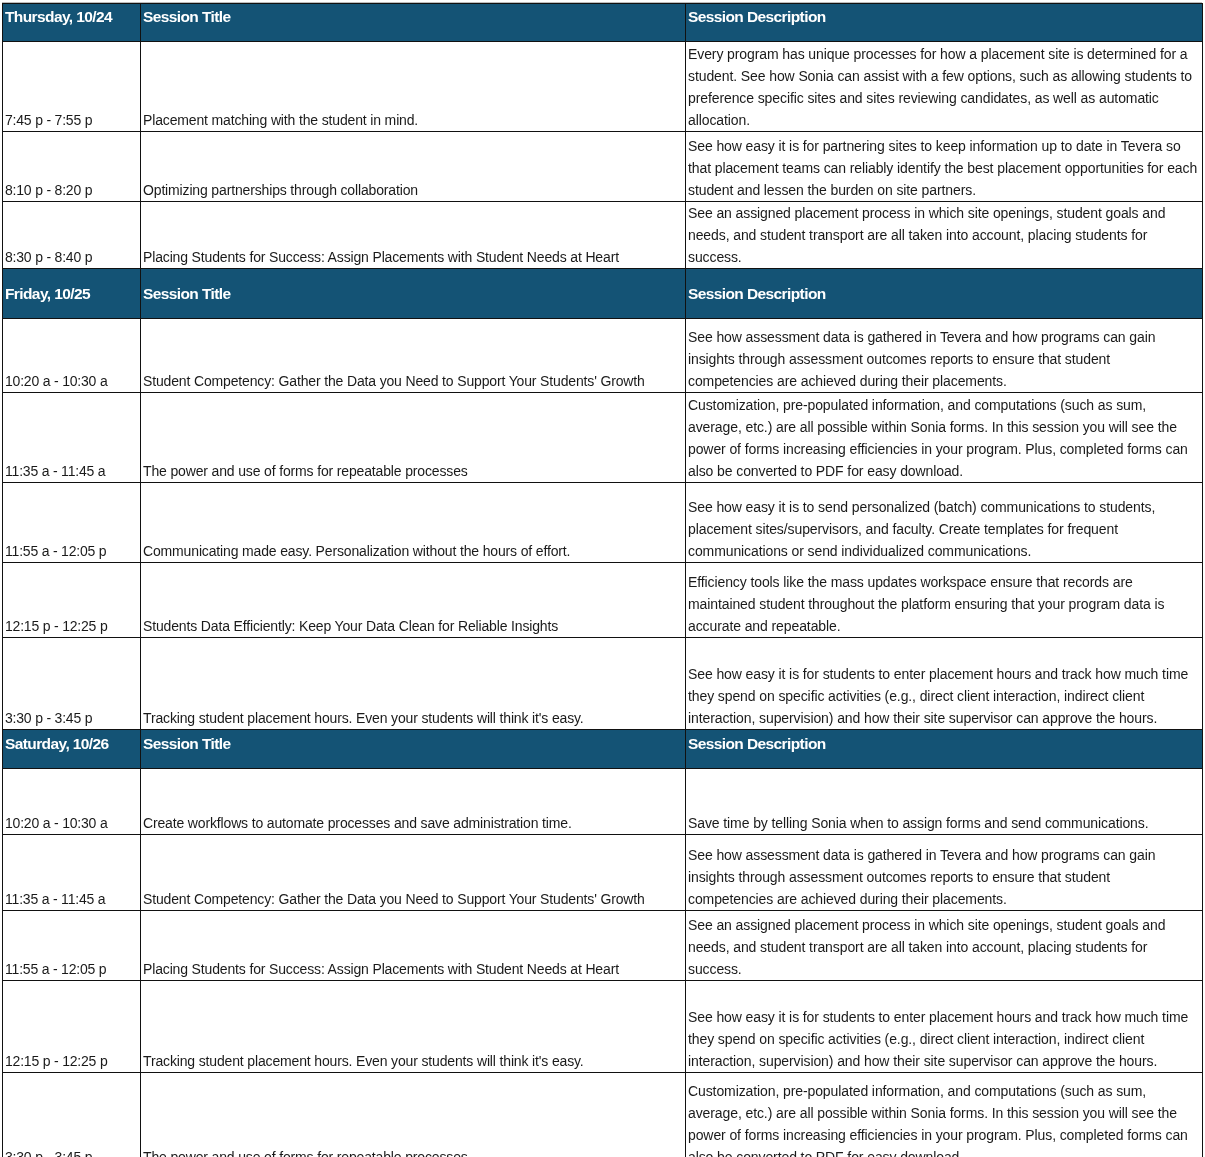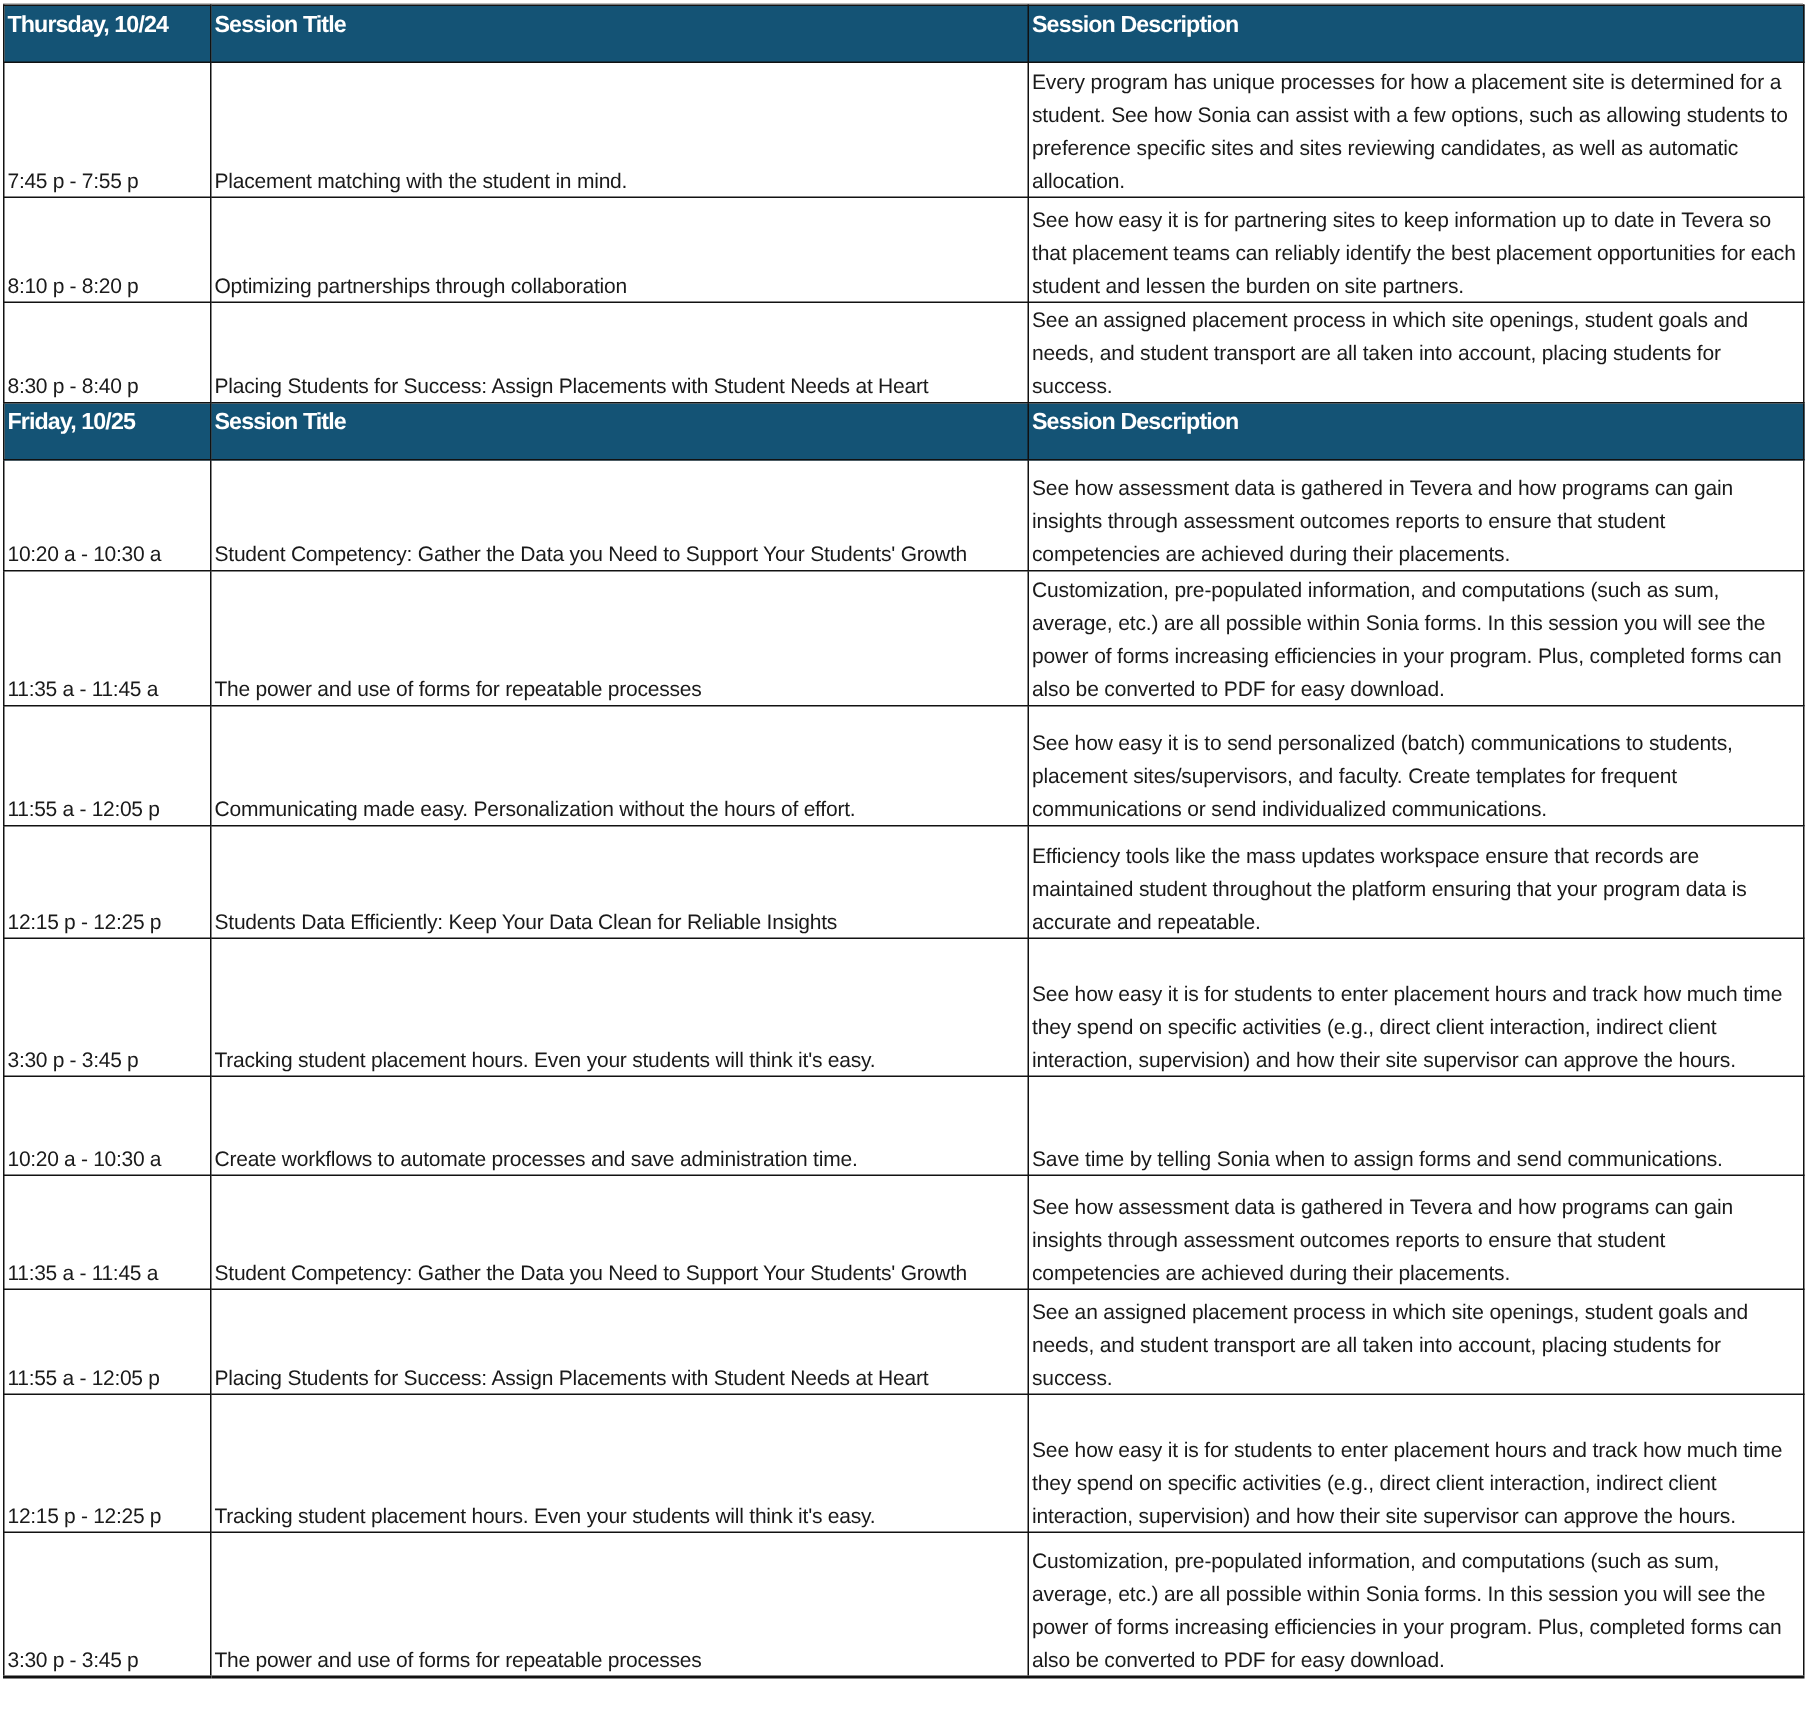--- a/index.html
+++ b/index.html
@@ -42,21 +42,21 @@
       <td class="time">8:10 p - 8:20 p</td>
       <td class="title">Optimizing partnerships through collaboration</td>
       <td class="desc">See how  easy it is for partnering sites to keep information up to date in Tevera so that placement teams can reliably identify the best placement opportunities for each student and lessen the burden on site partners.</td>
     </tr>
     <tr style="height:66px">
       <td class="time">8:30 p - 8:40 p</td>
       <td class="title">Placing Students for Success: Assign Placements with Student Needs at Heart</td>
       <td class="desc">See an assigned placement process in which site openings, student goals and needs, and student transport are all taken into account, placing students for success.</td>
     </tr>
 
-    <tr class="hdr" style="height:38px">
+    <tr class="hdr" style="height:50px">
       <td>Friday, 10/25</td>
       <td>Session Title</td>
       <td>Session Description</td>
     </tr>
     <tr style="height:74px">
       <td class="time">10:20 a - 10:30 a</td>
       <td class="title">Student Competency: Gather the Data you Need to Support Your Students' Growth</td>
       <td class="desc">See how assessment data is gathered in Tevera and how programs can gain insights through assessment outcomes reports to ensure that student competencies are achieved during their placements.</td>
     </tr>
     <tr style="height:90px">
@@ -73,20 +73,25 @@
       <td class="time">12:15 p - 12:25 p</td>
       <td class="title">Students Data Efficiently: Keep Your Data Clean for Reliable Insights</td>
       <td class="desc">Efficiency tools like the mass updates workspace ensure that records are maintained student throughout the platform ensuring that your program data is accurate and repeatable.</td>
     </tr>
     <tr style="height:92px">
       <td class="time">3:30 p - 3:45 p</td>
       <td class="title">Tracking student placement hours. Even your students will think it's easy.</td>
       <td class="desc">See how easy it is for students to enter placement hours and track how much time they spend on specific activities (e.g., direct client interaction, indirect client interaction, supervision) and how their site supervisor can approve the hours.</td>
     </tr>
 
+    <tr class="hdr" style="height:39px">
+      <td>Saturday, 10/26</td>
+      <td>Session Title</td>
+      <td>Session Description</td>
+    </tr>
     <tr style="height:66px">
       <td class="time">10:20 a - 10:30 a</td>
       <td class="title">Create workflows to automate processes and save administration time.</td>
       <td class="desc">Save time by telling Sonia when to assign forms and send communications.</td>
     </tr>
     <tr style="height:76px">
       <td class="time">11:35 a - 11:45 a</td>
       <td class="title">Student Competency: Gather the Data you Need to Support Your Students' Growth</td>
       <td class="desc">See how assessment data is gathered in Tevera and how programs can gain insights through assessment outcomes reports to ensure that student competencies are achieved during their placements.</td>
     </tr>

